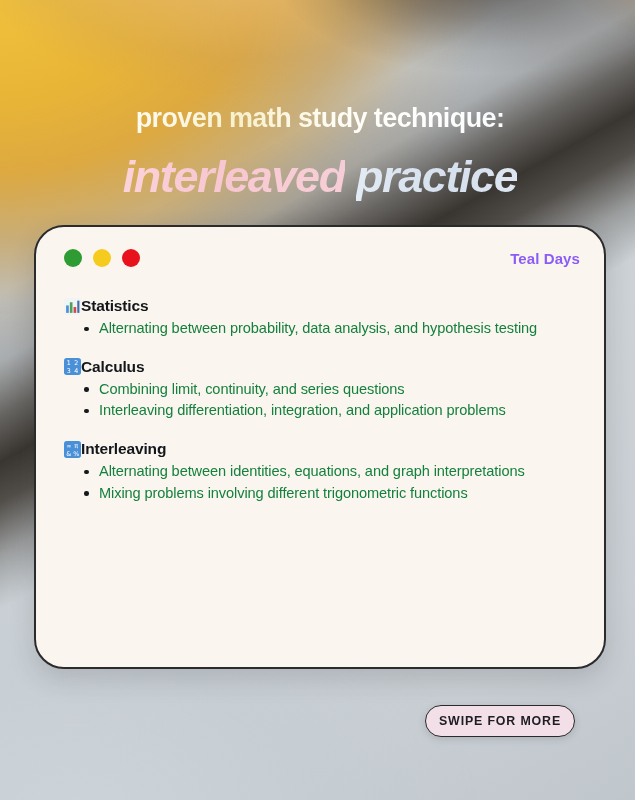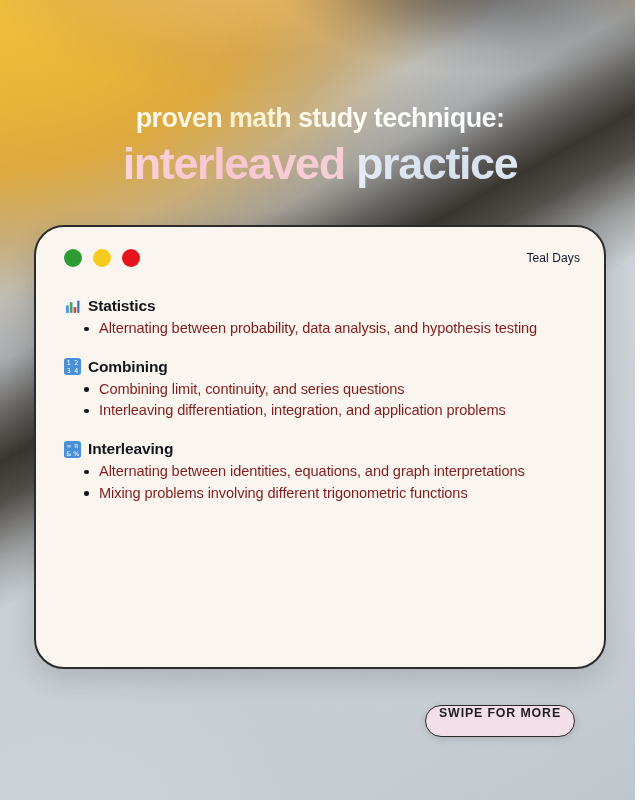--- a/index.html
+++ b/index.html
@@ -125,26 +125,27 @@
       #ffffff 68%,
       #f4f6f8 86%,
       #eef2f6 100%);
     -webkit-background-clip: text;
     background-clip: text;
     color: transparent;
     -webkit-text-fill-color: transparent;
   }
 
   .headline-l2 {
-    margin-top: 7px;
+    margin-top: 20px;
     font-size: 45px;
     font-weight: 700;
     letter-spacing: -1.4px;
     line-height: 1.06;
     white-space: nowrap;
+    font-style: italic;
   }
 
   .hl-word-a {
     background-image: linear-gradient(90deg,
       #fbd3da 0%,
       #f9cbd4 26%,
       #f7c7d1 48%,
       #f9ccd5 70%,
       #f6cdd6 100%);
     -webkit-background-clip: text;
@@ -196,36 +197,36 @@
 
   .dot {
     width: 18px;
     height: 18px;
     border-radius: 50%;
     display: block;
   }
 
   .brand {
     margin-left: auto;
-    font-size: 12px;
-    color: #0f172a;
+    font-size: 15px;
+    color: #8b5cf6;
     letter-spacing: 0.1px;
+    font-weight: bold;
   }
 
   .card-body {
     padding: 8px 26px 0 28px;
   }
 
   .section { margin-bottom: 19px; }
   .section:last-child { margin-bottom: 0; }
 
   .section-head {
     display: flex;
     align-items: center;
-    gap: 7px;
     margin-bottom: 3px;
   }
 
   .section-icon {
     width: 17px;
     height: 17px;
     flex: 0 0 17px;
     display: block;
   }
 
@@ -239,21 +240,21 @@
   .bullets {
     list-style: none;
     margin: 0;
     padding: 0 0 0 18px;
   }
 
   .bullets li {
     position: relative;
     font-size: 14.6px;
     line-height: 1.42;
-    color: #7f1d1d;
+    color: #15803d;
     padding-left: 17px;
     margin-bottom: 1px;
     letter-spacing: -0.1px;
   }
 
   .bullets li::before {
     content: "";
     position: absolute;
     left: 2px;
     top: 8.5px;
@@ -267,20 +268,21 @@
   .swipe {
     position: absolute;
     left: 425px;
     top: 705px;
     width: 150px;
     height: 32px;
     border: 1.6px solid #2b2b2b;
     border-radius: 16px;
     background: #f3dfe7;
     display: flex;
+    align-items: center;
     justify-content: center;
     z-index: 7;
     box-shadow: 0 2px 7px rgba(50,45,55,0.17);
   }
 
   .swipe-label {
     font-size: 12.4px;
     font-weight: 600;
     letter-spacing: 0.85px;
     color: #1d1d22;
@@ -337,21 +339,21 @@
 
       <div class="section">
         <div class="section-head">
           <svg class="section-icon" viewBox="0 0 32 32">
             <rect x="0" y="0" width="32" height="32" rx="5" fill="#4a90d9"></rect>
             <text x="9" y="14" font-family="DejaVu Sans, sans-serif" font-size="12" fill="#ffffff" text-anchor="middle">1</text>
             <text x="23" y="14" font-family="DejaVu Sans, sans-serif" font-size="12" fill="#ffffff" text-anchor="middle">2</text>
             <text x="9" y="28" font-family="DejaVu Sans, sans-serif" font-size="12" fill="#ffffff" text-anchor="middle">3</text>
             <text x="23" y="28" font-family="DejaVu Sans, sans-serif" font-size="12" fill="#ffffff" text-anchor="middle">4</text>
           </svg>
-          <span class="section-title">Combining</span>
+          <span class="section-title">Calculus</span>
         </div>
         <ul class="bullets">
           <li>Combining limit, continuity, and series questions</li>
           <li>Interleaving differentiation, integration, and application problems</li>
         </ul>
       </div>
 
       <div class="section">
         <div class="section-head">
           <svg class="section-icon" viewBox="0 0 32 32">

